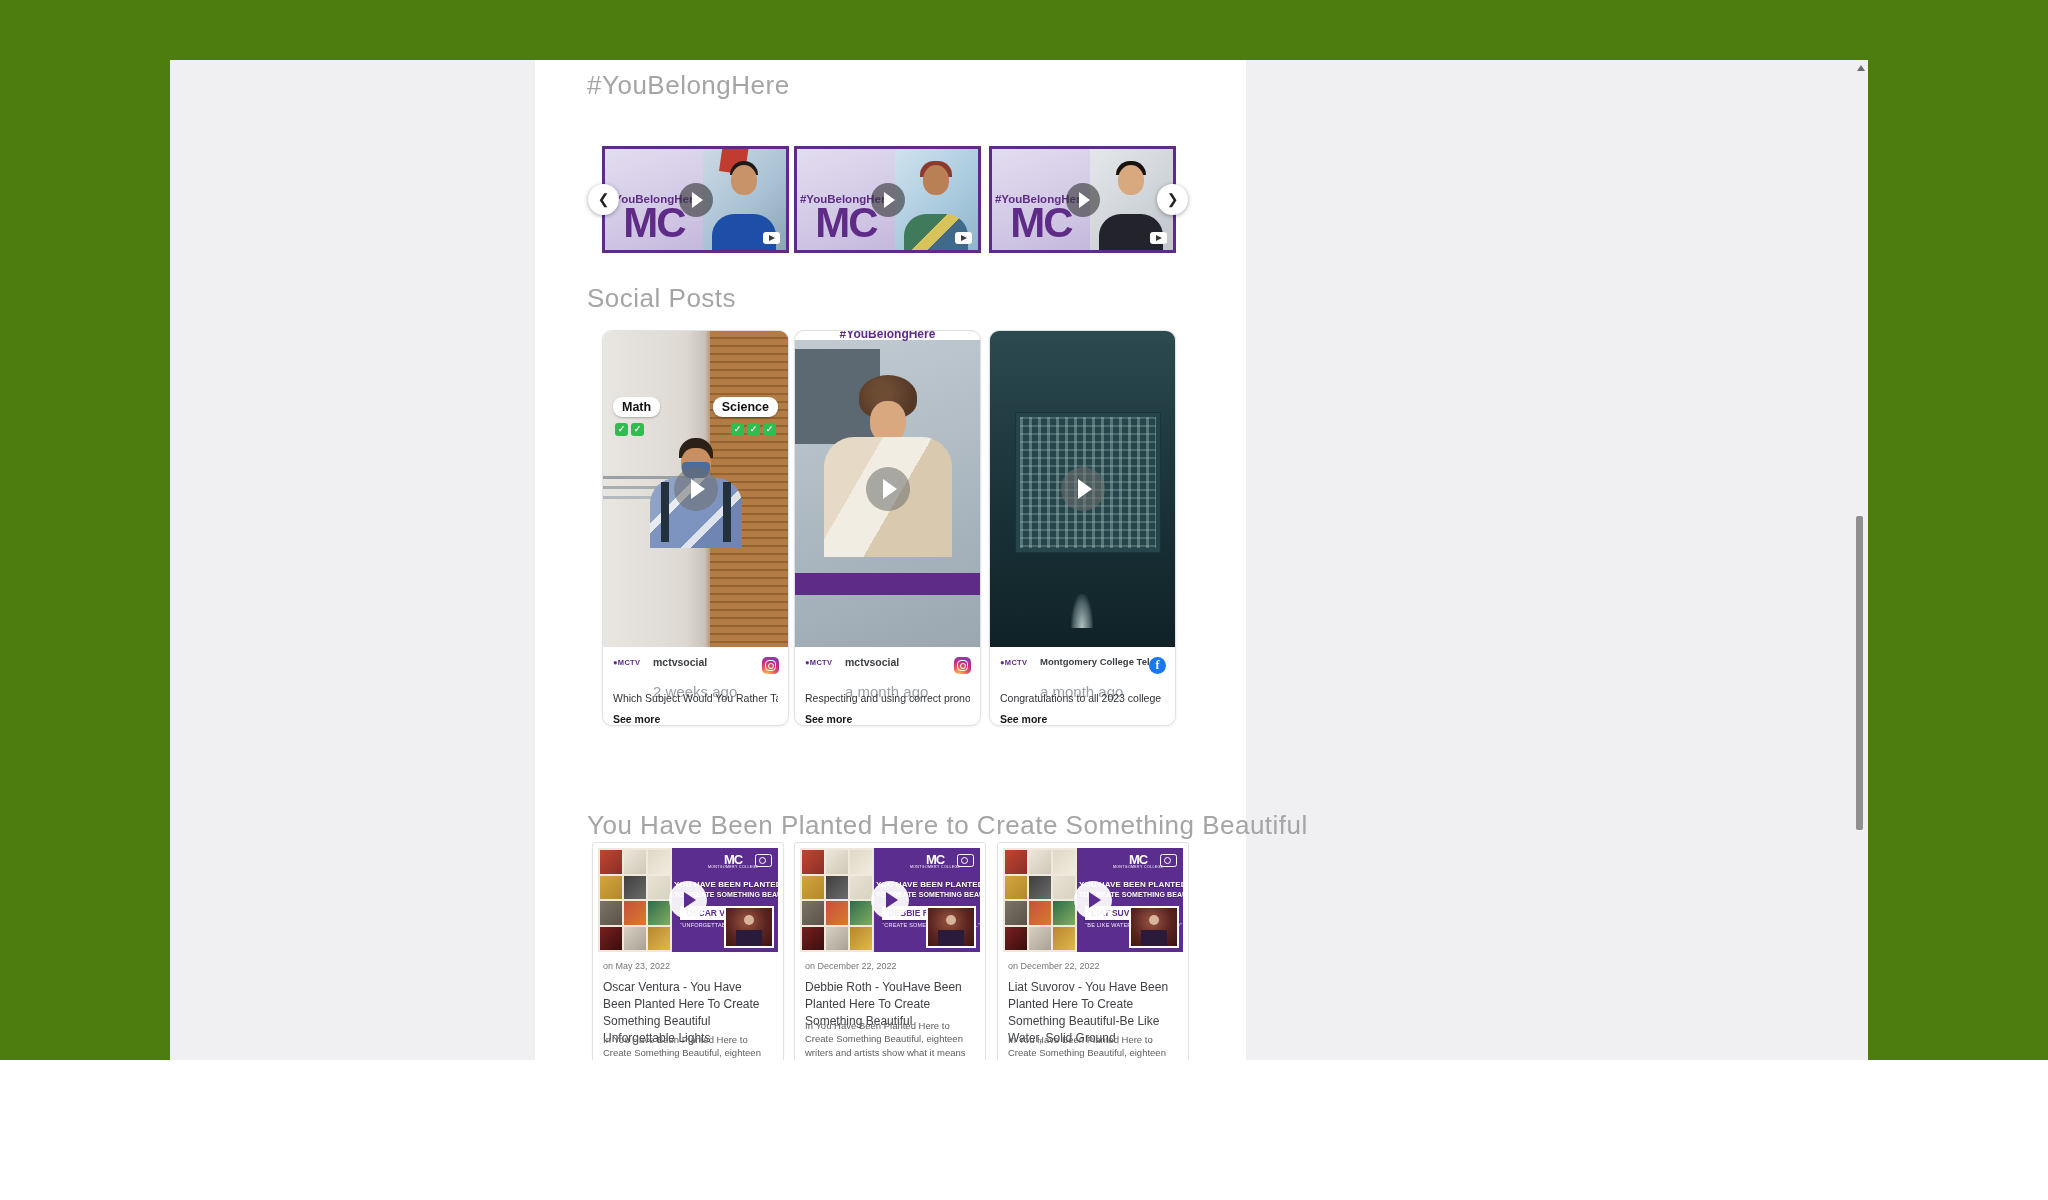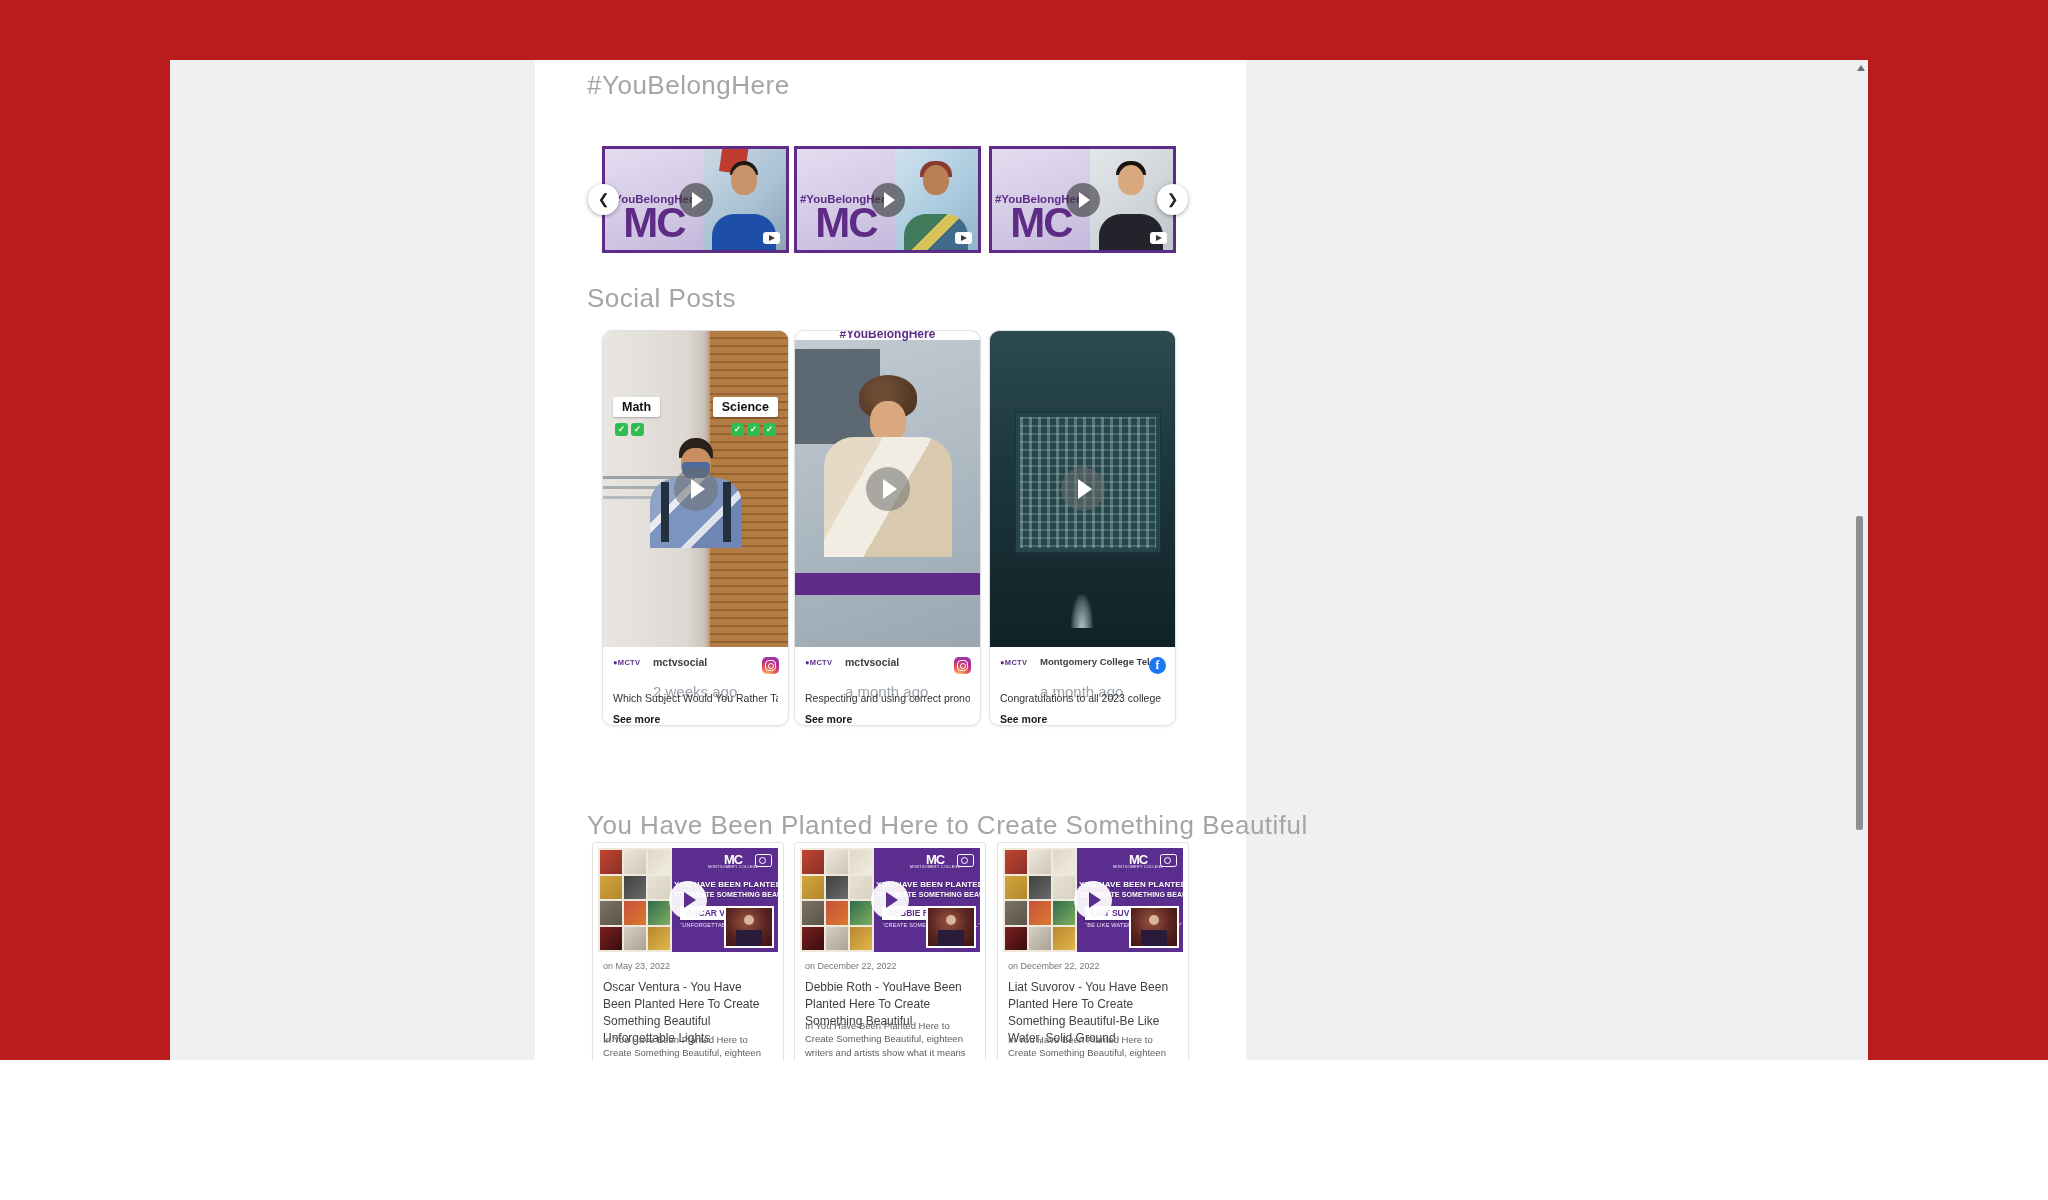--- a/index.html
+++ b/index.html
@@ -1,17 +1,17 @@
 <!DOCTYPE html>
 <html><head>
 <meta charset="utf-8">
 <style>
   html,body{margin:0;padding:0;}
   body{font-family:"Liberation Sans",sans-serif;}
-  .stage{position:relative;width:2048px;height:1060px;background:#b91c1c;overflow:hidden;}
+  .stage{position:relative;width:2048px;height:1060px;background:#4d7c0f;overflow:hidden;}
   .panel{position:absolute;left:170px;top:60px;width:1698px;height:1062px;background:#f0f0f2;}
   .page{position:absolute;left:365px;top:0;width:711px;height:1062px;background:#ffffff;}
 
   .h-light{position:absolute;color:#a5a5a5;font-size:26px;font-weight:400;letter-spacing:.5px;white-space:nowrap;}
 
   
   .carousel{position:absolute;left:0;top:86px;width:711px;height:110px;}
   .slide{position:absolute;top:0;width:187px;height:107px;border:3px solid #5e2c86;box-sizing:border-box;background:#fff;overflow:hidden;}
   .slide-left{position:absolute;left:0;top:0;bottom:0;width:54%;background:linear-gradient(160deg,#e3ddf0 0%,#cfc5e3 70%,#c4b8db 100%);text-align:center;overflow:hidden;}
   .slide-hash{margin-top:44px;color:#5e2c86;font-weight:bold;font-size:11.5px;white-space:nowrap;}
@@ -44,21 +44,21 @@
   .ig:before{content:"";position:absolute;left:3px;top:3px;right:3px;bottom:3px;border:1.6px solid #fff;border-radius:4px;}
   .ig:after{content:"";position:absolute;left:5.5px;top:5.5px;width:4px;height:4px;border:1.6px solid #fff;border-radius:50%;}
   .fb{border-radius:50%;background:#1877f2;color:#fff;font-weight:bold;font-size:12px;text-align:center;line-height:17px;font-family:"Liberation Serif",serif;}
   .sp-caption{position:absolute;left:10px;top:44px;right:10px;font-size:10.5px;color:#2f3134;line-height:1.35;white-space:nowrap;overflow:hidden;}
   .sp-more{position:absolute;left:10px;top:58px;font-size:10.5px;font-weight:bold;color:#17181a;cursor:pointer;margin-top:8px;}
 
   
   .scene1{position:absolute;inset:0;background:linear-gradient(90deg,#e9e6e2 0%,#ddd8d2 45%,#c9c2ba 55%,#b07a42 60%,#a8743e 100%);}
   .scene1 .wood{position:absolute;right:0;top:0;bottom:0;width:42%;background:repeating-linear-gradient(180deg,#b27c44 0 6px,#94632f 6px 8px);}
   .scene1 .rail{position:absolute;left:0;top:46%;width:60%;height:3px;background:#9aa0a4;box-shadow:0 10px 0 #a8adb1,0 20px 0 #b4b9bd;}
-  .pill{position:absolute;background:#fff;border-radius:2px;color:#111;font-weight:bold;font-size:12.5px;padding:3px 9px;box-shadow:0 1px 2px rgba(0,0,0,.25);}
+  .pill{position:absolute;background:#fff;border-radius:9px;color:#111;font-weight:bold;font-size:12.5px;padding:3px 9px;box-shadow:0 1px 2px rgba(0,0,0,.25);}
   .checks{position:absolute;display:flex;gap:3px;}
   .chk{width:13px;height:13px;border-radius:3px;background:#2ebd4e;color:#fff;font-size:9px;line-height:13px;text-align:center;font-weight:bold;}
   .chk:after{content:"✓";}
   .person1{position:absolute;left:50%;transform:translateX(-50%);top:34%;width:100px;height:66%;}
   .person1 .p-hair{position:absolute;left:50%;transform:translateX(-50%);top:0;width:34px;height:20px;border-radius:16px 16px 0 0;background:#2b2119;}
   .person1 .p-face{position:absolute;left:50%;transform:translateX(-50%);top:10px;width:30px;height:32px;border-radius:45%;background:#c98f62;}
   .person1 .p-mask{position:absolute;left:50%;transform:translateX(-50%);top:24px;width:28px;height:17px;border-radius:4px 4px 10px 10px;background:#4d6c9b;}
   .person1 .p-body{position:absolute;left:50%;transform:translateX(-50%);top:40px;width:92px;height:70px;border-radius:26px 26px 0 0;background:linear-gradient(135deg,#8fa3c6 0 28%,#e8ebf0 28% 34%,#7d94c0 34% 62%,#dfe4ec 62% 68%,#6f86b4 68%);}
   .person1 .p-strap{position:absolute;left:50%;transform:translateX(-50%);top:44px;width:54px;height:60px;border-left:8px solid #23313f;border-right:8px solid #23313f;}
 

